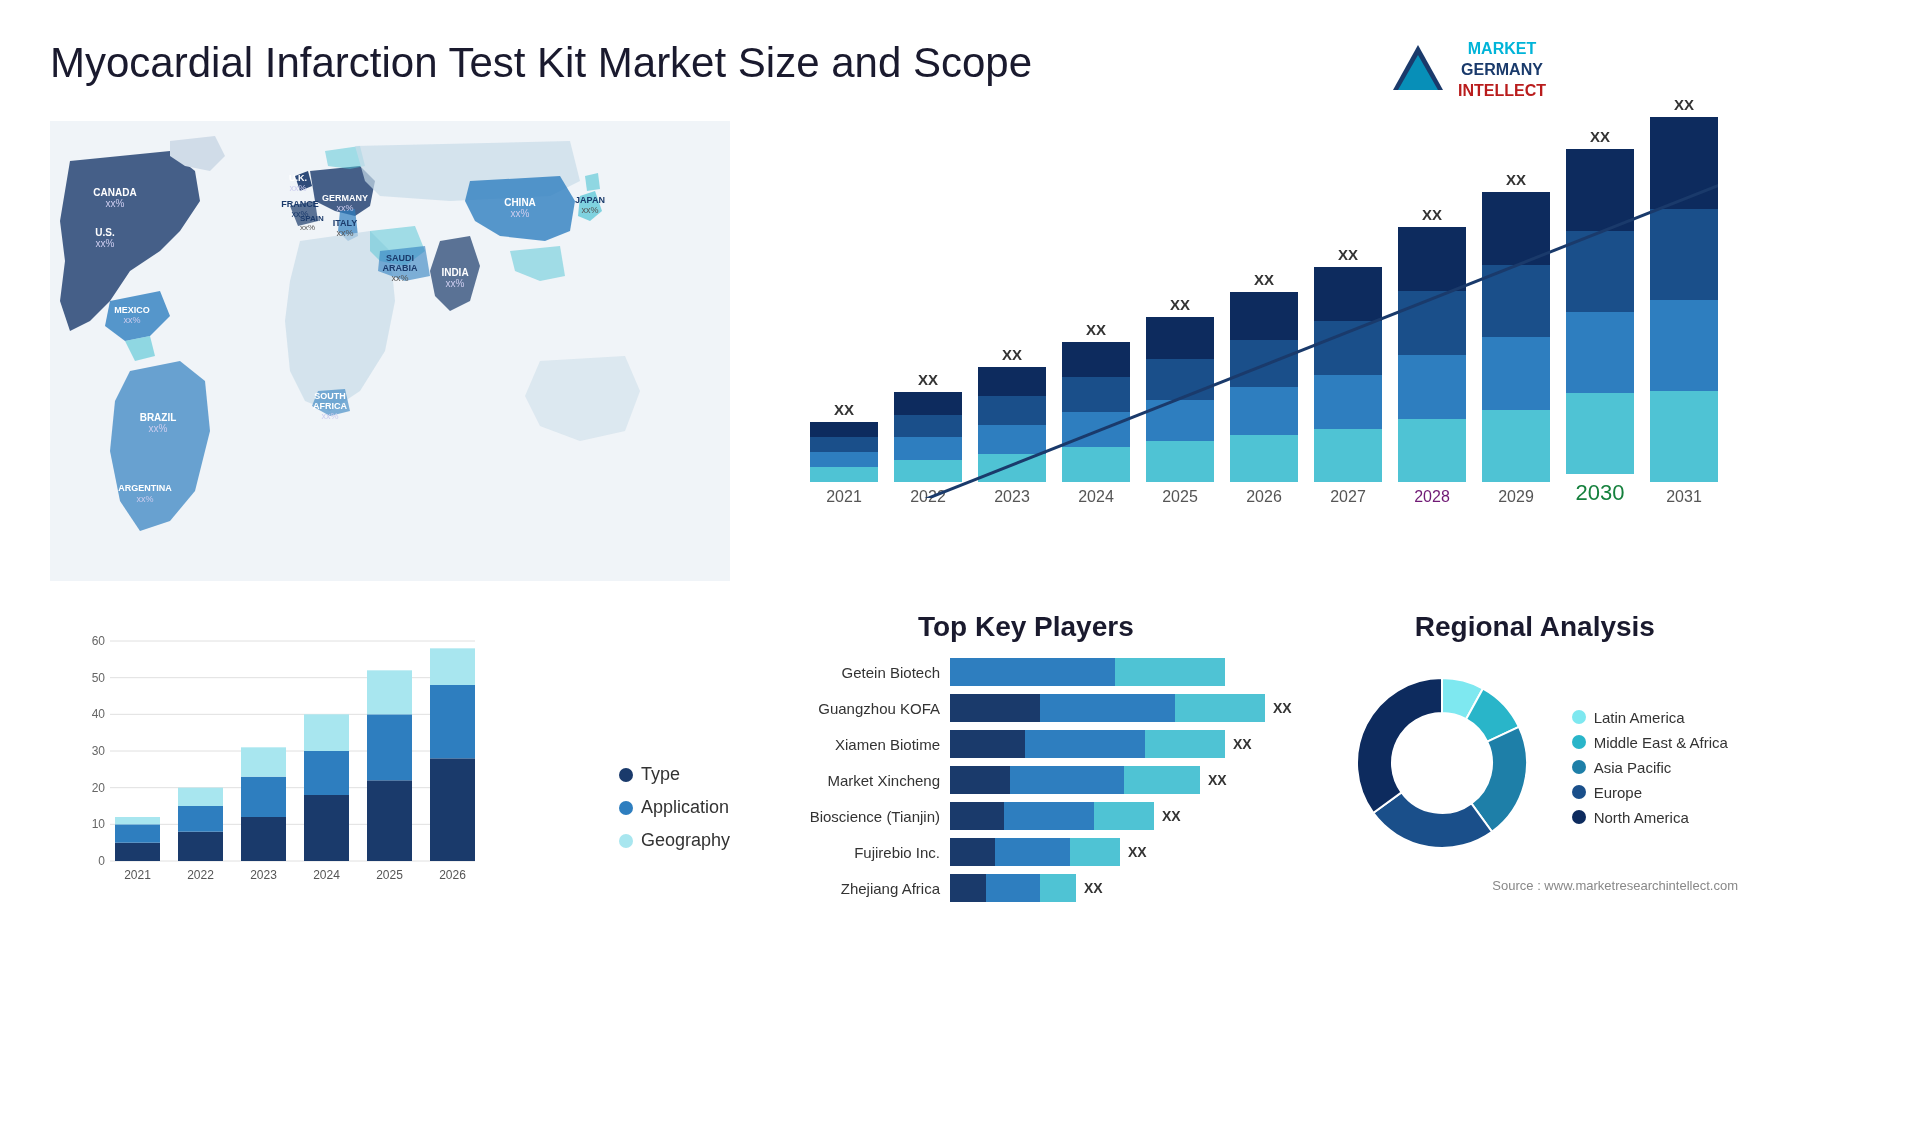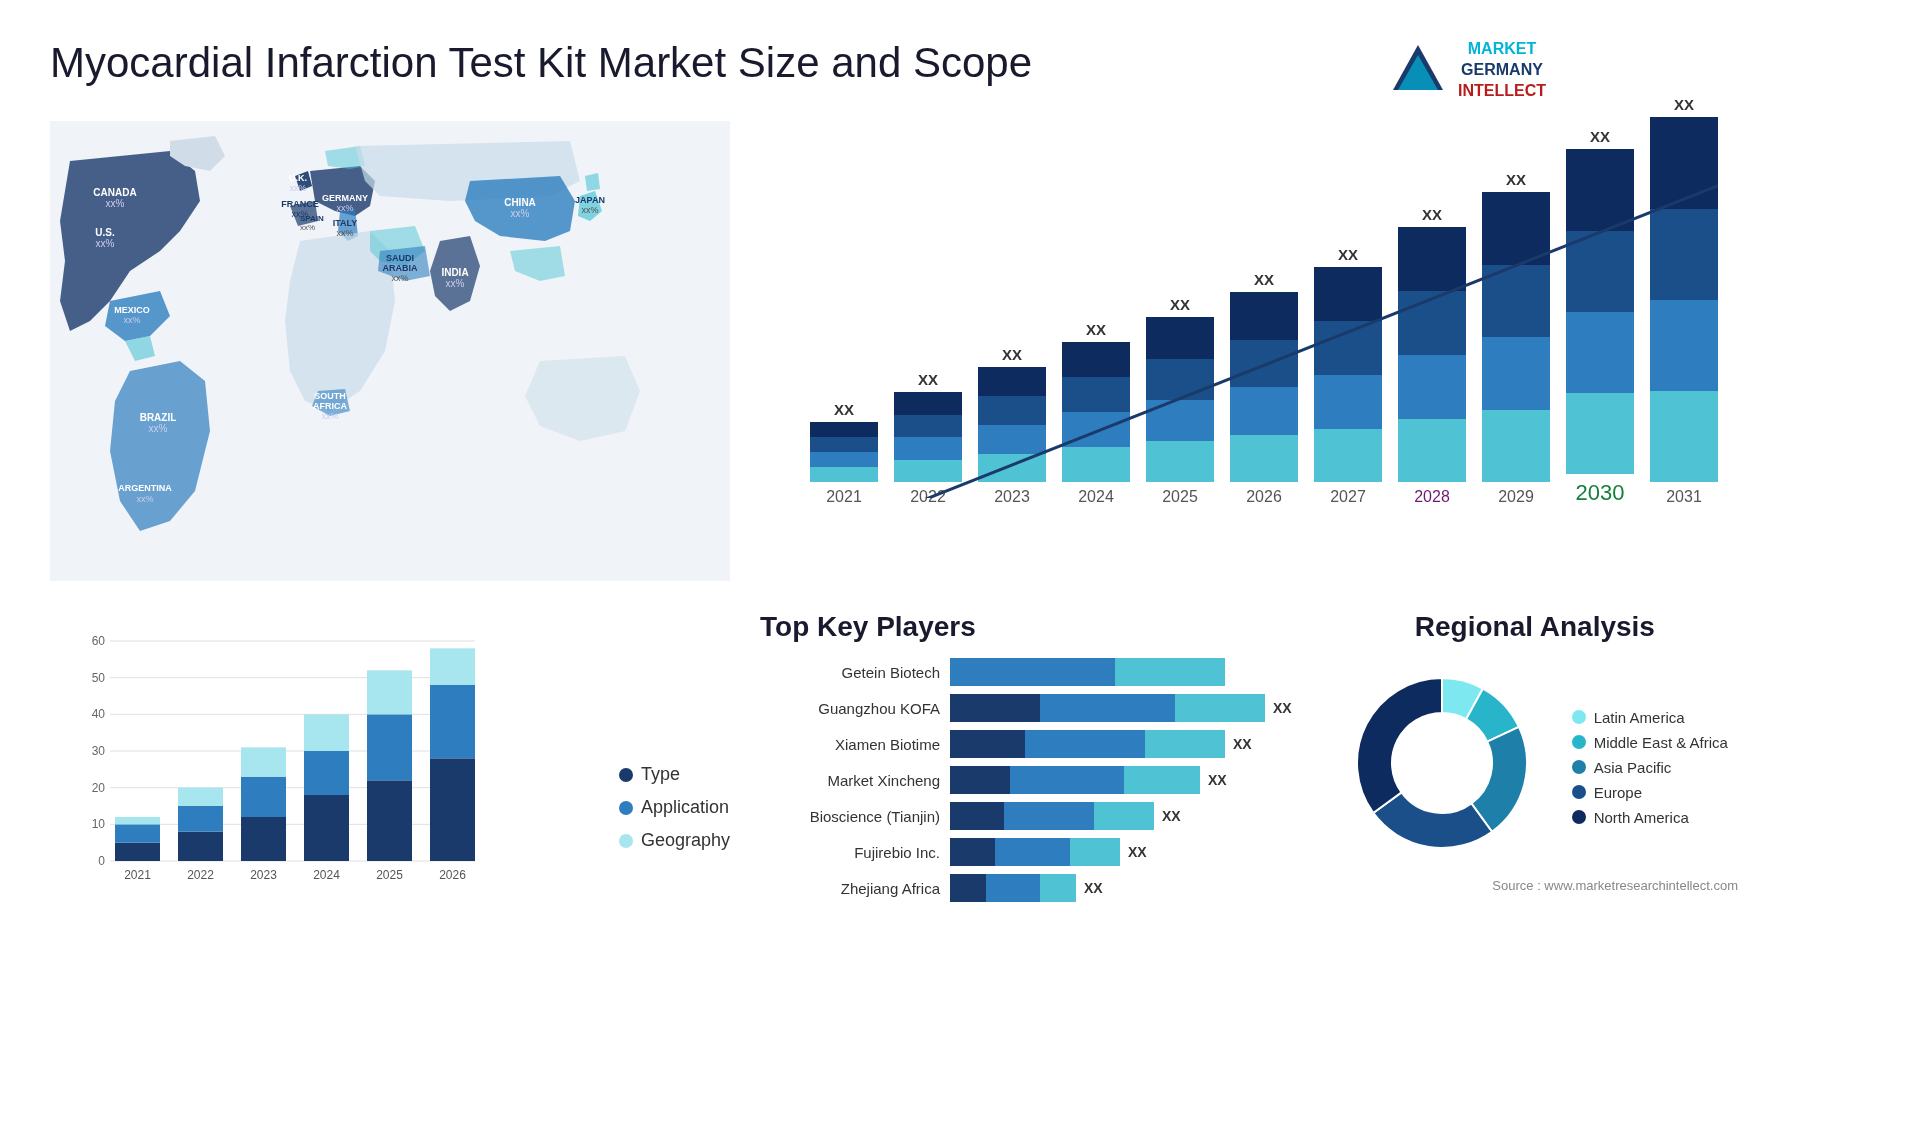--- a/index.html
+++ b/index.html
@@ -149,20 +149,21 @@
     }
 
     
     .players-section { }
 
     .players-title {
       font-size: 28px;
       font-weight: 600;
       color: #1a1a2e;
       margin-bottom: 15px;
+      text-align: center;
     }
 
     .player-row {
       display: flex;
       align-items: center;
       margin-bottom: 8px;
       gap: 10px;
     }
 
     .player-name {

